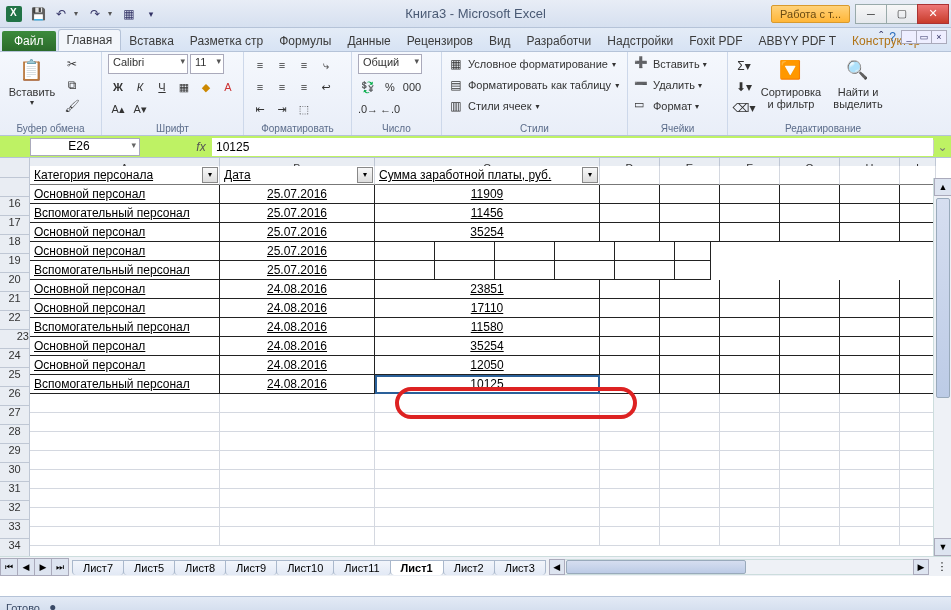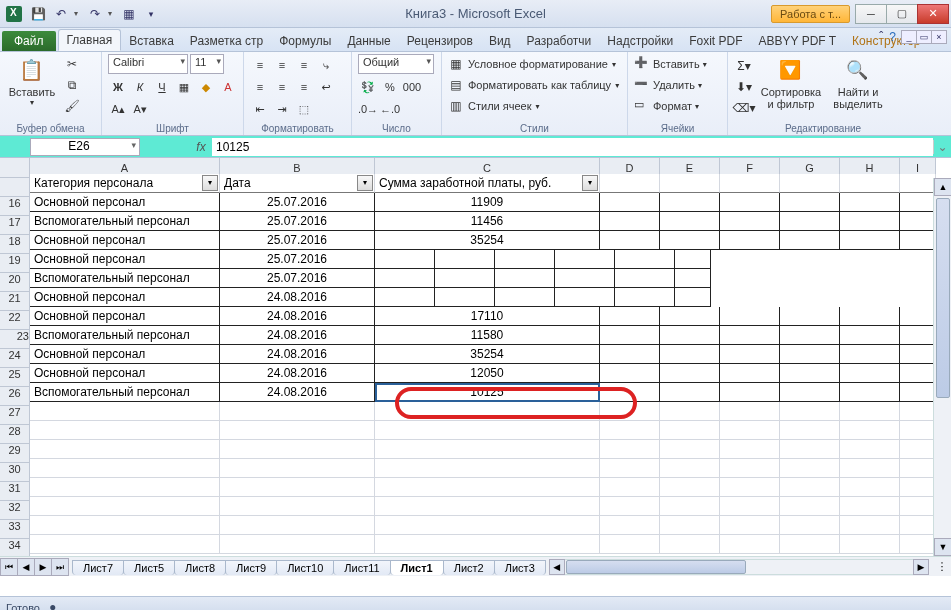--- a/index.html
+++ b/index.html
@@ -43,35 +43,35 @@
   .combo { height:20px; border:1px solid #aab; background:#fff; font-size:11px; padding:1px 14px 1px 4px; position:relative; cursor:pointer;}
   .combo::after { content:"▾"; position:absolute; right:2px; top:1px; font-size:9px; color:#555;}
   .fmtrow { display:flex; gap:2px; margin-top:2px;}
   .fmtbtn { width:20px; height:18px; display:flex; align-items:center; justify-content:center; font-size:11px; cursor:pointer;}
   .styles-body .srow{ display:flex; align-items:center; gap:4px; height:20px; cursor:pointer; white-space:nowrap;}
   .srow .sic { width:16px; height:16px; display:inline-flex; align-items:center; justify-content:center; font-size:12px;}
   .cells-body .crow{ display:flex; align-items:center; gap:3px; height:20px; cursor:pointer;}
   .crow .cic { width:16px; height:16px;}
 
   
-  .fbar { height:22px; display:flex; align-items:center; border-bottom:1px solid #b5c3d8; font-size:12px; background:#5eead4;}
+  .fbar { height:22px; display:flex; align-items:center; border-bottom:1px solid #b5c3d8; font-size:12px; background:#bef264;}
   .namebox { width:110px; margin-left:30px; border:1px solid #aab; height:18px; background:#fff; padding:0 16px 0 4px; position:relative; text-align:center;}
   .namebox::after{content:"▾"; position:absolute; right:3px; top:1px; font-size:9px; color:#666;}
   .fx-btn { width:22px; text-align:center; font-style:italic; color:#555; padding:0 4px; cursor:pointer;}
   .fx-input { flex:1; border:none; height:18px; padding:0 4px; font-size:12px;}
   .fbar-expand { width:18px; text-align:center; color:#777; cursor:pointer; border-left:1px solid #ccc;}
 
   
   .grid-wrap { position:relative; height:398px; overflow:hidden; background:#fff;}
   .corner { position:absolute; left:0; top:0; width:30px; height:20px; background:#e9edf3; border-right:1px solid #bfc7d4; border-bottom:1px solid #bfc7d4;}
   .colheads { position:absolute; left:30px; top:0; height:20px; display:flex;}
   .colhead { height:20px; background:#e9edf3; border-right:1px solid #bfc7d4; border-bottom:1px solid #bfc7d4; text-align:center; font-size:11px; color:#333; line-height:20px;}
   .rowheads { position:absolute; left:0; top:20px; width:30px;}
   .rowhead { width:30px; background:#e9edf3; border-right:1px solid #bfc7d4; border-bottom:1px solid #bfc7d4; text-align:center; font-size:11px; color:#333;}
-  .cells { position:absolute; left:30px; top:16px;}
+  .cells { position:absolute; left:30px; top:8px;text-decoration:underline;}
   .cellrow { display:flex;}
   .cell { border-right:1px solid #d4d8e0; border-bottom:1px solid #d4d8e0; font-size:12px; padding:0 4px; line-height:18px; overflow:hidden; white-space:nowrap; background:#fff;}
   .hdr-row .cell { background:#fff; font-weight:normal; border-bottom:1px solid #777; position:relative;}
   .filterbtn { position:absolute; right:1px; top:1px; width:16px; height:16px; border:1px solid #888; background:linear-gradient(#f8f8f8,#ddd); font-size:8px; display:flex; align-items:center; justify-content:center; cursor:pointer;}
   .data-row .cell { border-right:1px solid #222; border-bottom:1px solid #222; text-align:center;}
   .data-row .cell.colA { text-align:left;}
   .cell.active { outline:2px solid #2a6099; outline-offset:-2px;}
   .highlight-ring { position:absolute; border:4px solid #d22; border-radius:18px; pointer-events:none;}
 
   .vscroll { position:absolute; right:0; top:20px; bottom:0; width:18px; background:#eef1f6; border-left:1px solid #cdd;}
@@ -212,21 +212,21 @@
         <span class="fmtbtn">⇤</span>
         <span class="fmtbtn">⇥</span>
         <span class="fmtbtn">⬚</span>
       </div>
     </div>
     <div class="rgroup-label">Форматировать</div>
   </div>
 
   <div class="rgroup" style="width:90px;">
     <div class="rgroup-body" style="flex-direction:column; gap:2px;">
-      <div class="combo" style="width:76px;">Общий</div>
+      <div class="combo" style="width:64px;">Общий</div>
       <div class="fmtrow">
         <span class="fmtbtn">💱</span>
         <span class="fmtbtn">%</span>
         <span class="fmtbtn">000</span>
       </div>
       <div class="fmtrow">
         <span class="fmtbtn">.0→</span>
         <span class="fmtbtn">←.0</span>
       </div>
     </div>
@@ -399,20 +399,21 @@
         <div class="cell cD colD" style="width: 60px; height: 19px;"></div>
         <div class="cell cE colE" style="width: 60px; height: 19px;"></div>
         <div class="cell cF colF" style="width: 60px; height: 19px;"></div>
         <div class="cell cG colG" style="width: 60px; height: 19px;"></div>
         <div class="cell cH colH" style="width: 60px; height: 19px;"></div>
         <div class="cell cI colI" style="width: 36px; height: 19px;"></div>
       </div>
       <div class="cellrow data-row">
         <div class="cell cA colA" style="width: 190px; height: 19px;">Основной персонал</div>
         <div class="cell cB colB" style="width: 155px; height: 19px;">24.08.2016</div>
+        <div class="cell cC colC" style="width: 225px; height: 19px;">23851</div>
         <div class="cell cD colD" style="width: 60px; height: 19px;"></div>
         <div class="cell cE colE" style="width: 60px; height: 19px;"></div>
         <div class="cell cF colF" style="width: 60px; height: 19px;"></div>
         <div class="cell cG colG" style="width: 60px; height: 19px;"></div>
         <div class="cell cH colH" style="width: 60px; height: 19px;"></div>
         <div class="cell cI colI" style="width: 36px; height: 19px;"></div>
       </div>
       <div class="cellrow data-row">
         <div class="cell cA colA" style="width: 190px; height: 19px;">Основной персонал</div>
         <div class="cell cB colB" style="width: 155px; height: 19px;">24.08.2016</div>

